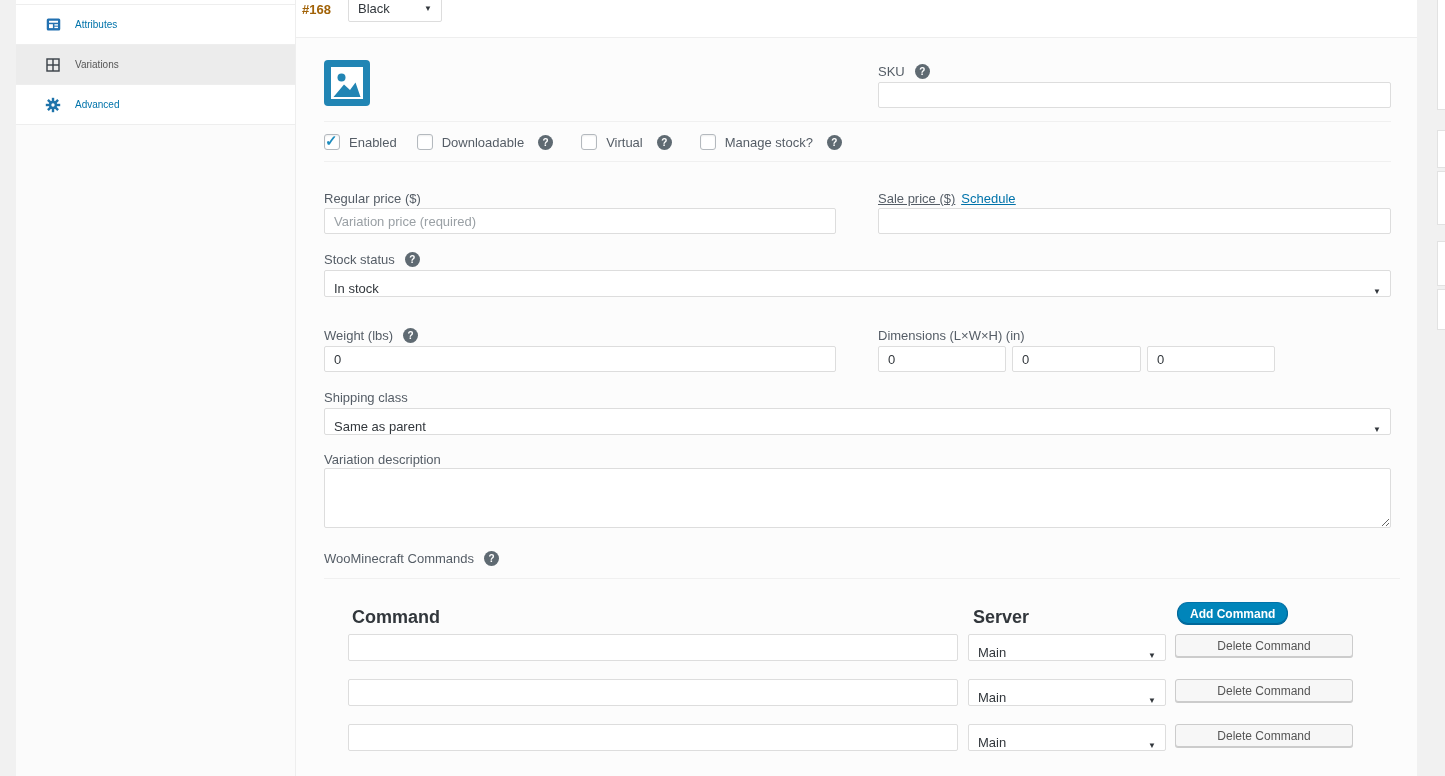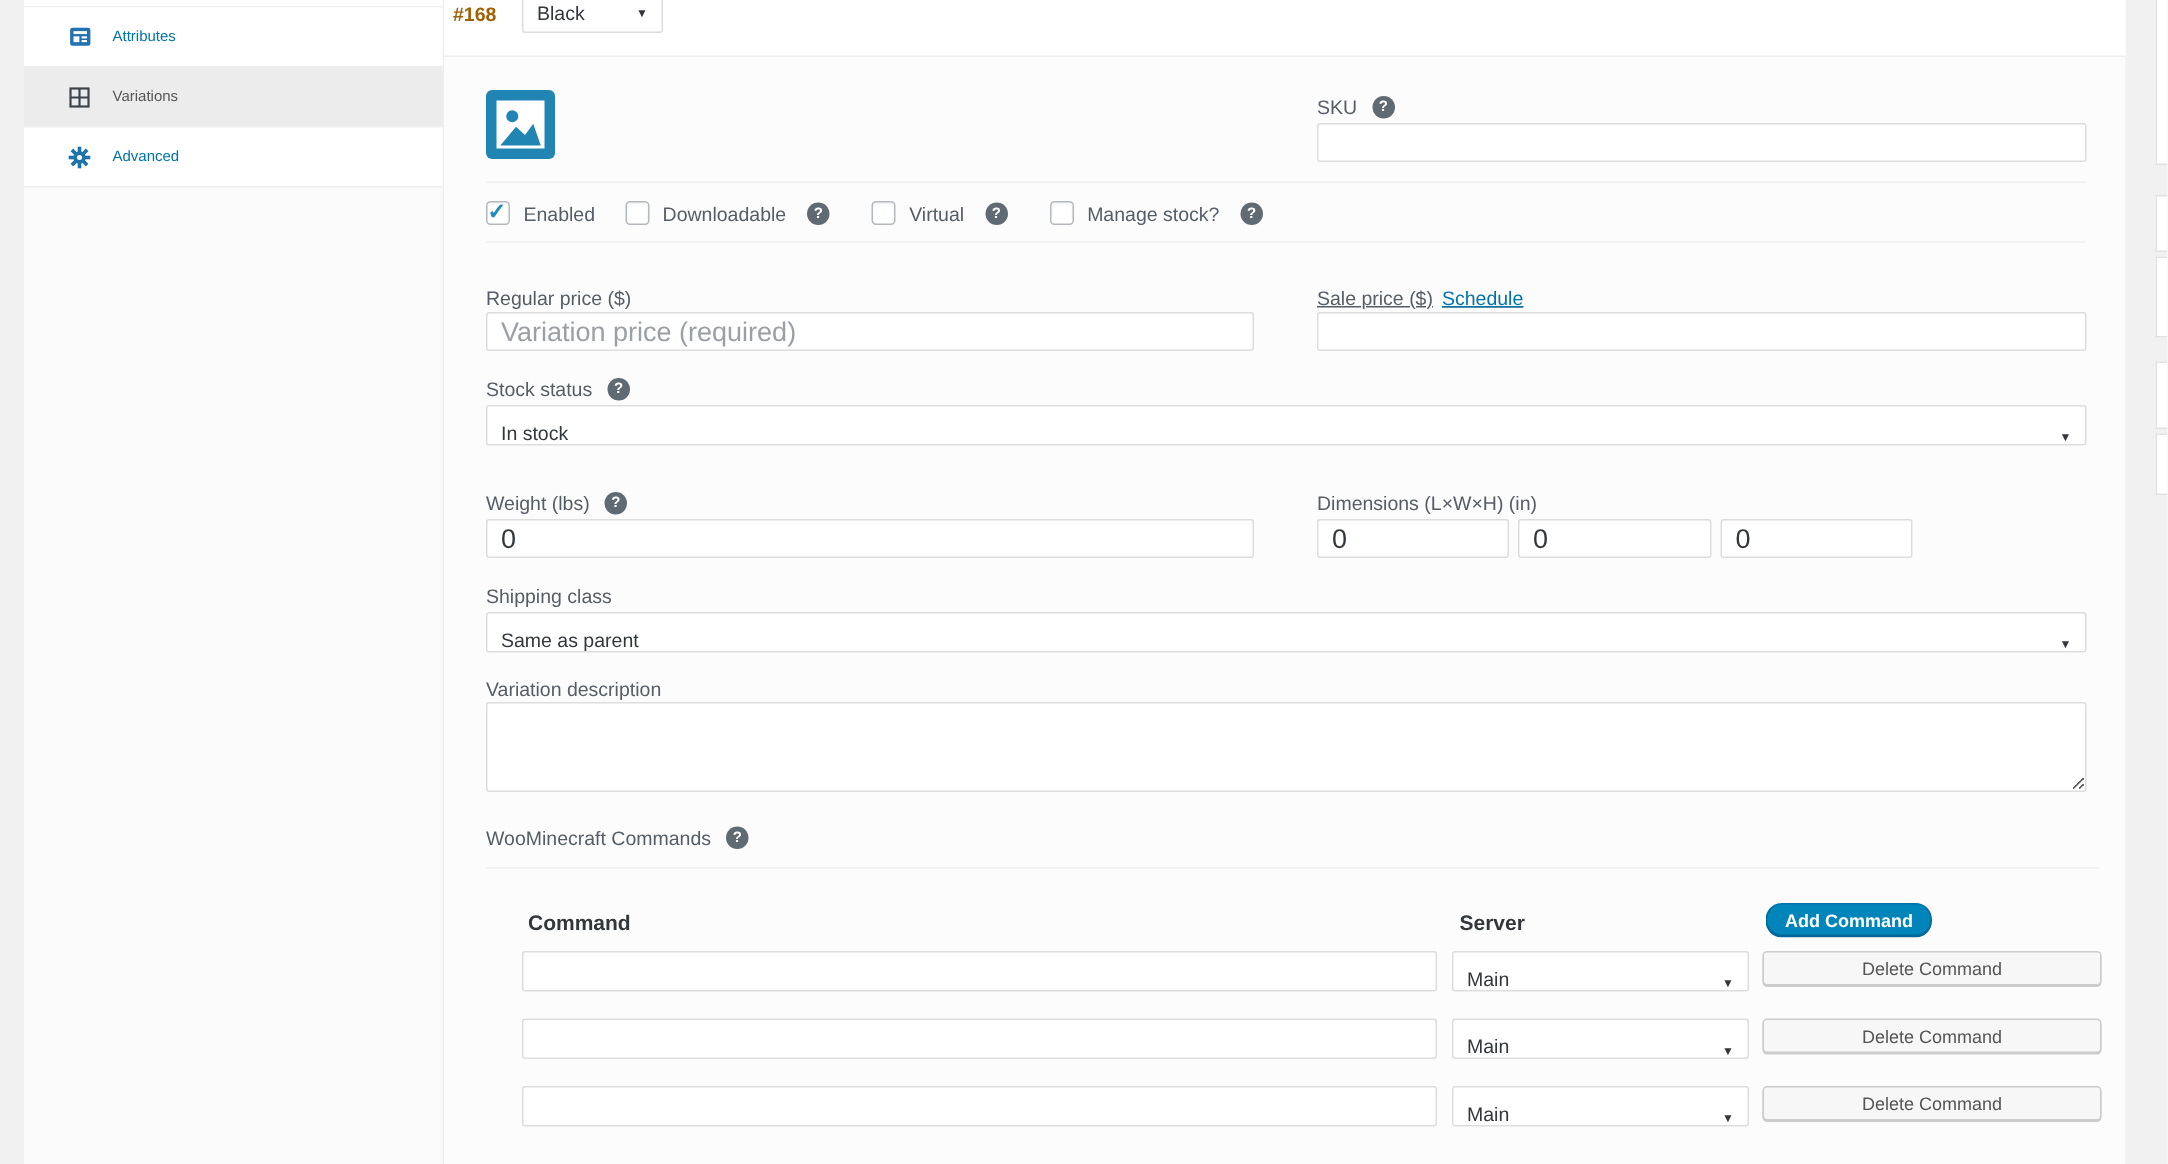--- a/index.html
+++ b/index.html
@@ -21,21 +21,21 @@
   .vheader { position: absolute; left: 0; top: 0; width: 100%; height: 38px; background: #fff; border-bottom: 1px solid #eee; }
   .vid { position: absolute; left: 6px; top: 2px; font-weight: bold; color: #a16207; font-size: 13px; }
   .vselect { position: absolute; left: 52px; top: -5px; width: 94px; height: 28px; }
 
   .fake-select { display: flex; align-items: center; justify-content: space-between; background: #fff; border: 1px solid #ddd; border-radius: 2px; padding: 0 9px; color: #32373c; height: 27px; cursor: pointer; }
   .fake-select .arrow { font-size: 8px; color: #32373c; margin-left: 6px; }
 
   .field-label { position: absolute; color: #555d66; font-size: 13px; display: flex; align-items: center; gap: 10px; }
   .help-tip { display: inline-block; width: 15px; height: 15px; border-radius: 50%; background: #5f6a72; color: #fff; font-size: 10px; font-weight: bold; text-align: center; line-height: 15px; cursor: pointer; }
 
-  input.txt { position: absolute; border: 1px solid #ddd; border-radius: 2px; background: #fff; height: 26px; padding: 0 9px; font-family: "Liberation Sans", sans-serif; font-size: 18px; color: #32373c; outline: none; }
+  input.txt { position: absolute; border: 1px solid #ddd; border-radius: 2px; background: #fff; height: 26px; padding: 0 9px; font-family: "Liberation Sans", sans-serif; font-size: 13px; color: #32373c; outline: none; }
   input.txt::placeholder { color: #9aa0a5; opacity: 1; }
 
   .sep { position: absolute; height: 1px; background: #f0f0f0; }
 
   
   .img-upload { position: absolute; left: 28px; top: 60px; width: 46px; height: 46px; cursor: pointer; }
 
   
   .cb-row { position: absolute; left: 28px; top: 133px; display: flex; align-items: center; height: 18px; }
   .cb-item { display: flex; align-items: center; }
@@ -43,23 +43,23 @@
   .cb-box .mark { display: none; position: absolute; left: 0px; top: -3px; font-size: 15px; font-weight: bold; color: #1e8cbe; }
   .cb-box.checked .mark { display: block; }
   .cb-label { color: #555d66; }
 
   
   .select-wide { position: absolute; height: 27px; align-items: flex-end; }
 
   textarea.desc { position: absolute; left: 28px; top: 468px; width: 1067px; height: 60px; border: 1px solid #ddd; border-radius: 2px; background: #fff; resize: both; font-family: "Liberation Sans", sans-serif; font-size: 13px; color: #32373c; padding: 4px 8px; outline: none; }
 
   
-  .tbl-head { position: absolute; font-weight: bold; color: #32373c; font-size: 14px; }
+  .tbl-head { position: absolute; font-weight: bold; color: #32373c; font-size: 18px; }
   .btn-primary { position: absolute; background: #0085ba; border: 1px solid; border-color: #0073aa #006799 #006799; box-shadow: inset 0 -1px 0 #006799; border-radius: 3px; color: #fff; font-weight: bold; font-size: 12px; height: 23px; padding: 0 12px; cursor: pointer; font-family: "Liberation Sans", sans-serif; }
-  .btn-secondary { position: absolute; background: #f7f7f7; border: 1px solid #ccc; border-radius: 3px; color: #555; font-size: 12px; height: 23px; width: 226px; cursor: pointer; box-shadow: 0 1px 0 #ccc; font-family: "Liberation Sans", sans-serif; }
+  .btn-secondary { position: absolute; background: #f7f7f7; border: 1px solid #ccc; border-radius: 3px; color: #555; font-size: 12px; height: 23px; width: 178px; cursor: pointer; box-shadow: 0 1px 0 #ccc; font-family: "Liberation Sans", sans-serif; }
 
   a.sched { color: #0073aa; text-decoration: underline; cursor: pointer; }
 
   
   .edge-box { position: absolute; left: 1437px; width: 8px; background: #fff; border: 1px solid #e2e2e2; border-right: none; }
 </style>
 </head>
 <body>
 
 <div class="page">

